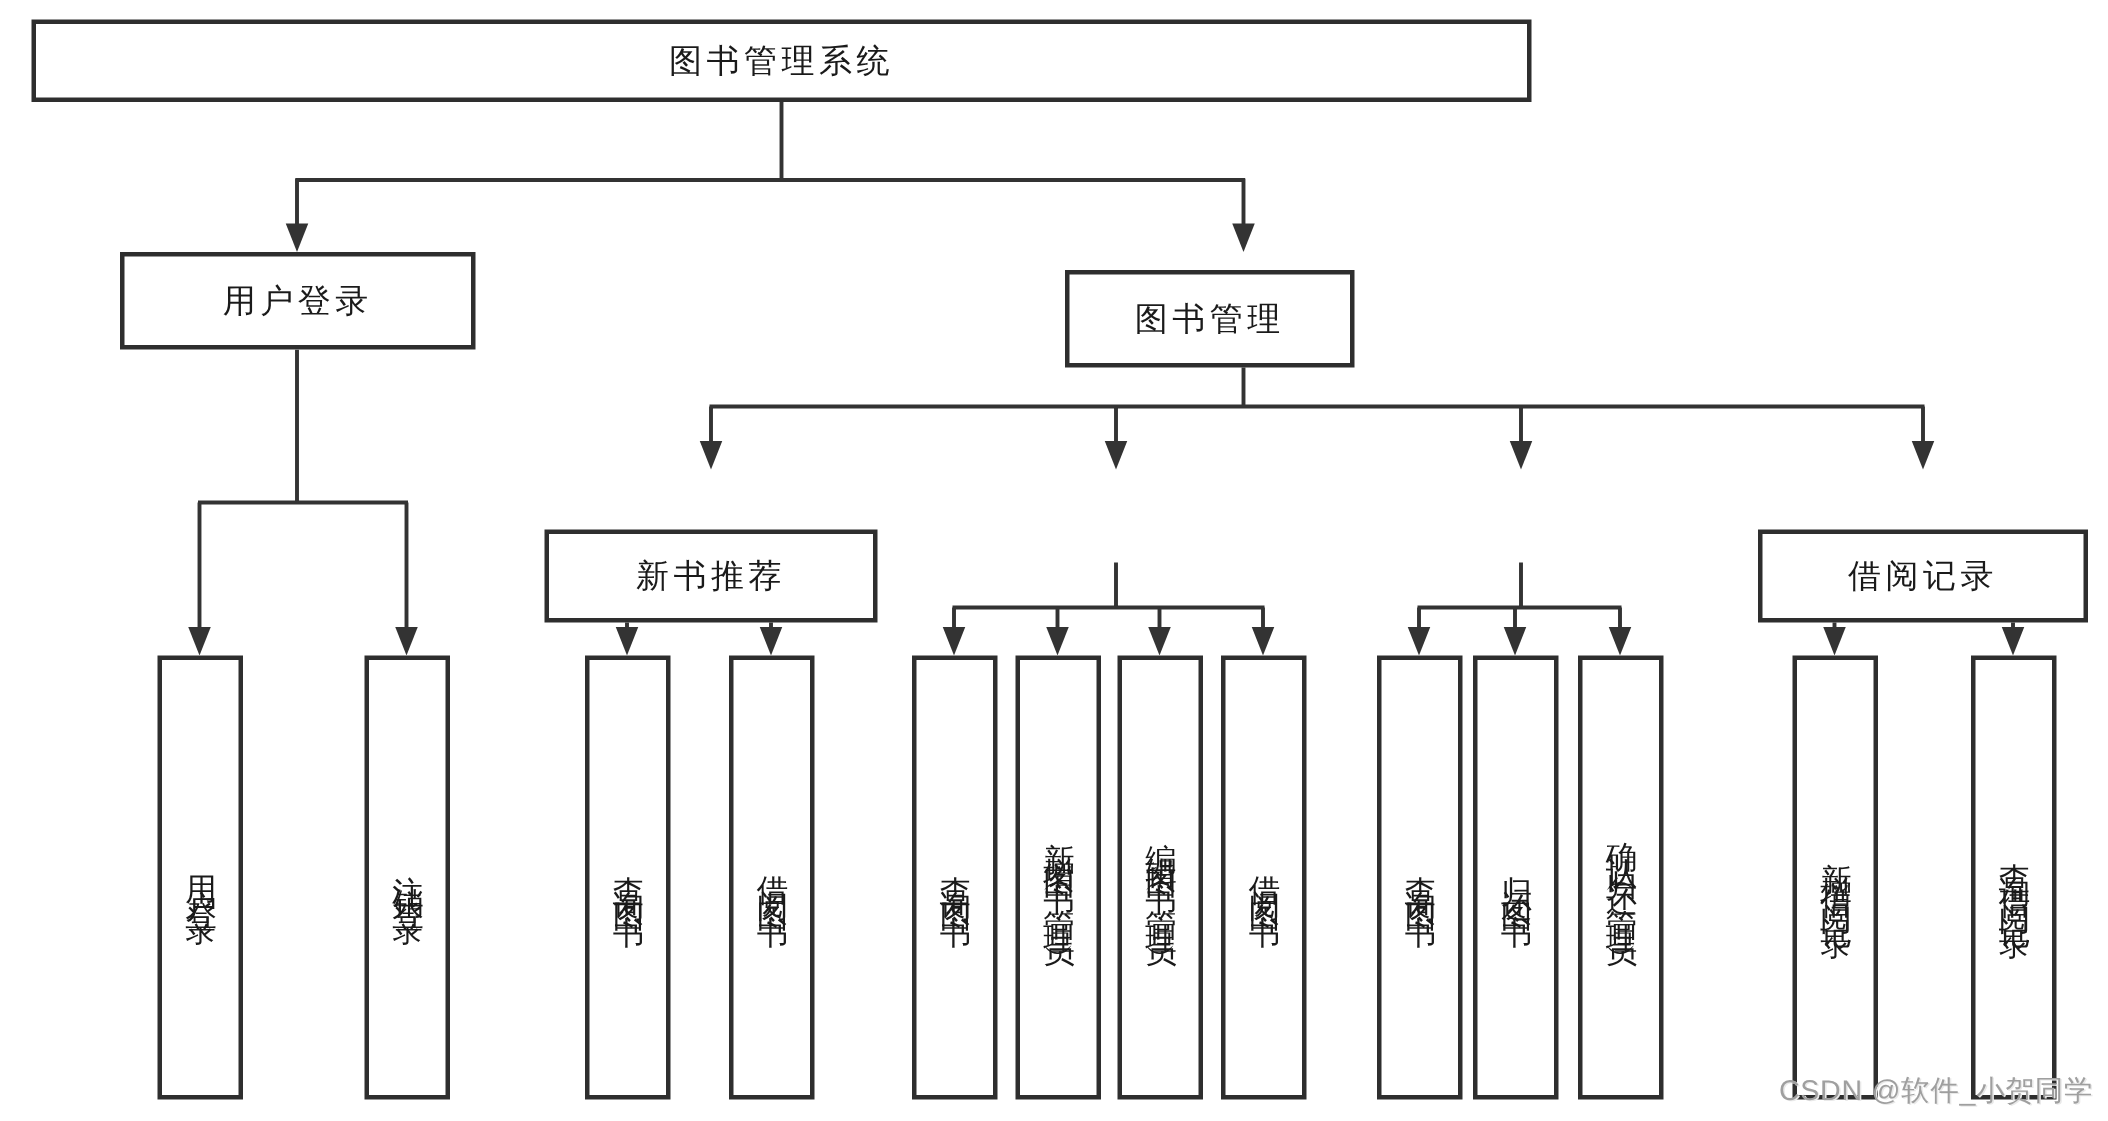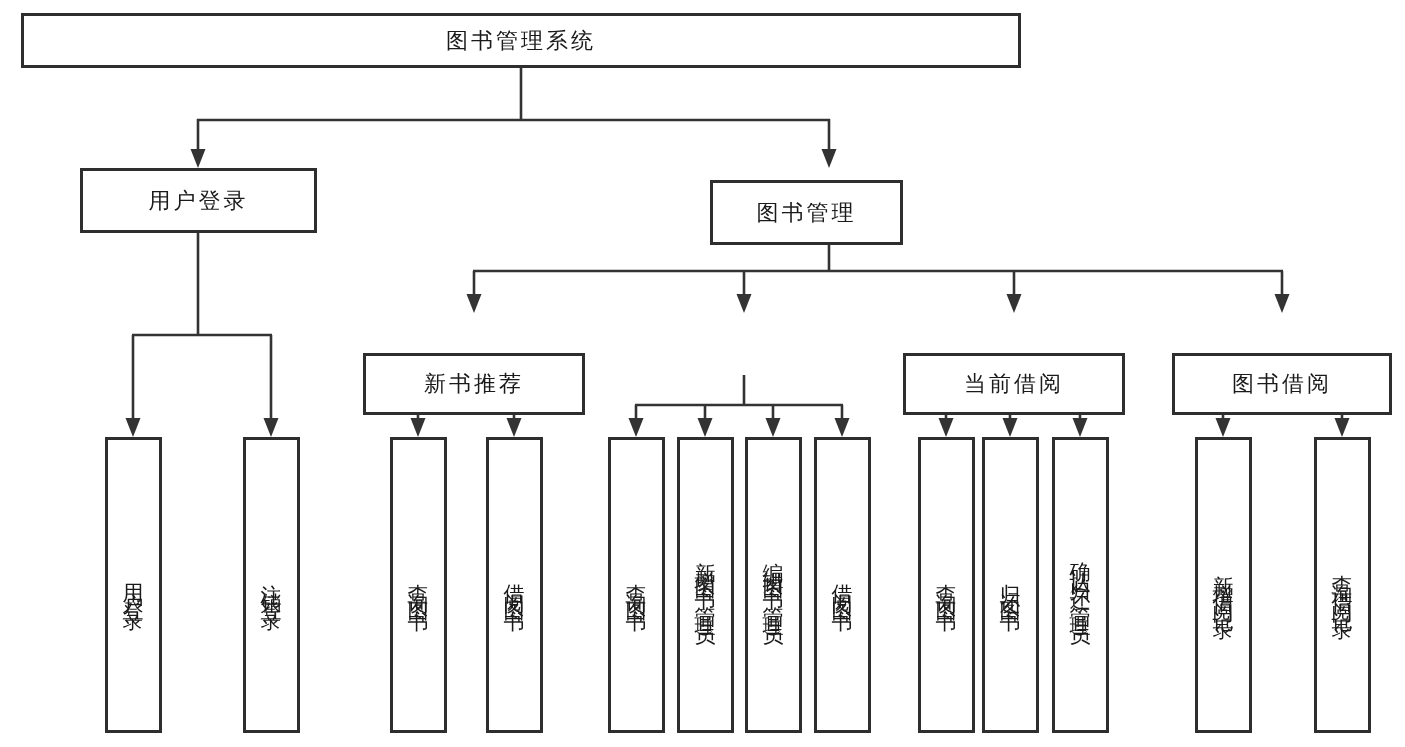--- a/index.html
+++ b/index.html
@@ -129,34 +129,34 @@
       <polygon points="1334.5,418 1349.5,418 1342,437"></polygon>
     </g>
   </svg>
 
   <div class="node n-root">图书管理系统</div>
 
   <div class="node n-userlogin">用户登录</div>
   <div class="node n-bookmgmt">图书管理</div>
 
   <div class="node lvl3 n-newbook">新书推荐</div>
-  <div class="node lvl3 n-current">当前借阅</div>
-  <div class="node lvl3 n-record">图书借阅</div>
+  <div class="node lvl3 n-record">借阅记录</div>
 
   <div class="vnode v-login">用户登录</div>
   <div class="vnode v-logout">注销登录</div>
 
   <div class="vnode v-nb1">查询图书</div>
   <div class="vnode v-nb2">借阅图书</div>
 
   <div class="vnode v-bb1">查询图书</div>
   <div class="vnode v-bb2">新增图书（管理员）</div>
   <div class="vnode v-bb3">编辑图书（管理员）</div>
   <div class="vnode v-bb4">借阅图书</div>
 
   <div class="vnode v-cb1">查询图书</div>
   <div class="vnode v-cb2">归还图书</div>
   <div class="vnode v-cb3">确认归还（管理员）</div>
 
   <div class="vnode v-br1">新增借阅记录</div>
   <div class="vnode v-br2">查询借阅记录</div>
 
+  <div class="watermark">CSDN @软件_小贺同学</div>
 </div>
 
 </body></html>

